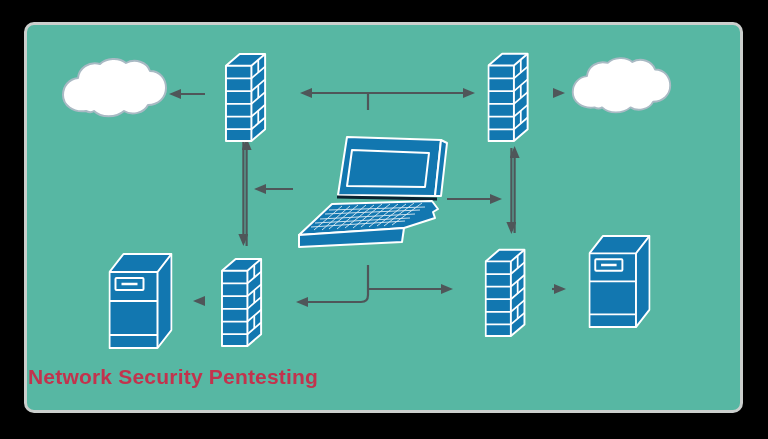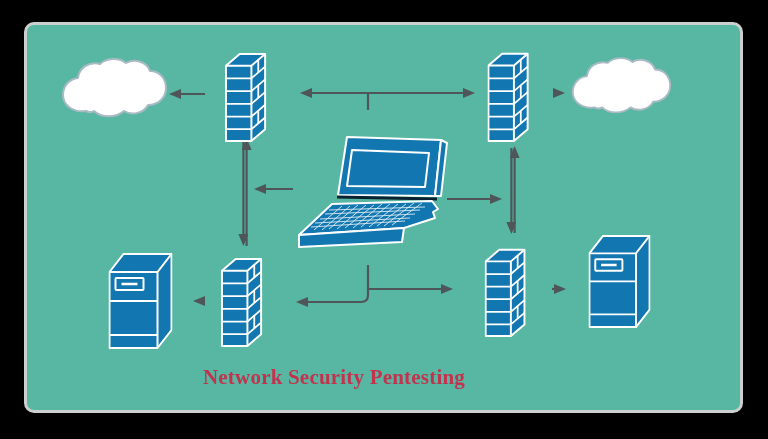--- a/index.html
+++ b/index.html
@@ -7,22 +7,22 @@
     --shape-fill:#1277b0; --shape-stroke:#ffffff; --connector:#4f5659;
     --cloud-fill:#ffffff; --cloud-stroke:#a9bac4; --title-color:#c2334d; --hinge:#0a2230;
   }
   html,body{margin:0;padding:0;background:var(--page-bg);}
   .stage{position:relative;width:768px;height:439px;background:var(--page-bg);overflow:hidden;
          font-family:"Liberation Sans",sans-serif;}
   .panel{position:absolute;left:24px;top:22px;width:713px;height:385px;
          background:var(--panel-bg);border:3px solid var(--panel-border);border-radius:10px;}
   .layer{position:absolute;left:0;top:0;width:768px;height:439px;}
   .node{position:absolute;}
-  .title{position:absolute;left:28px;top:365px;width:612px;text-align:center;
-         font-weight:bold;font-size:21px;color:var(--title-color);letter-spacing:.2px;font-family:Liberation Serif, serif;}
+  .title{position:absolute;left:28px;top:365px;width:612px;text-align:left;
+         font-weight:bold;font-size:21px;color:var(--title-color);letter-spacing:.2px;}
   .conn{stroke:var(--connector);stroke-width:2.2;fill:none;}
   .fw-fill{fill:var(--shape-fill);stroke:var(--shape-stroke);stroke-width:2;stroke-linejoin:round;}
   .wline{stroke:var(--shape-stroke);stroke-width:1.8;fill:none;}
   .wline2{stroke:var(--shape-stroke);stroke-width:2;fill:none;}
   .grid{stroke:var(--shape-stroke);stroke-width:.9;opacity:.85;}
   .cloud{fill:var(--cloud-fill);stroke:var(--cloud-stroke);stroke-width:2;stroke-linejoin:round;}
 </style>
 </head>
 <body>
 

